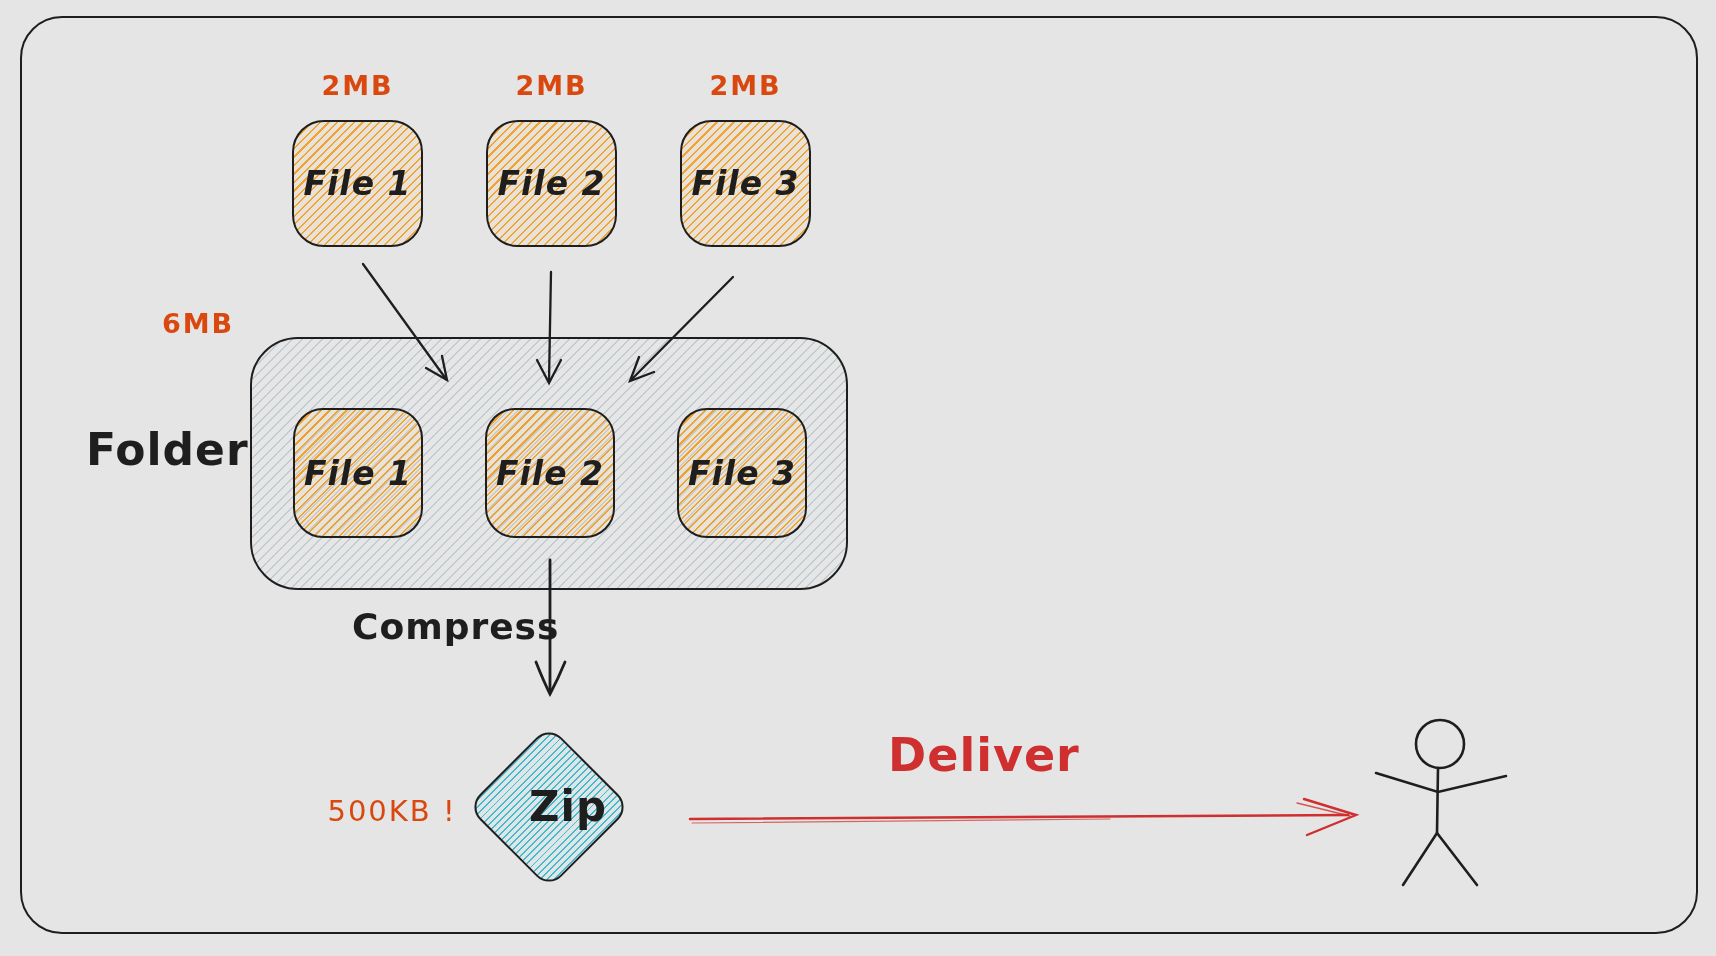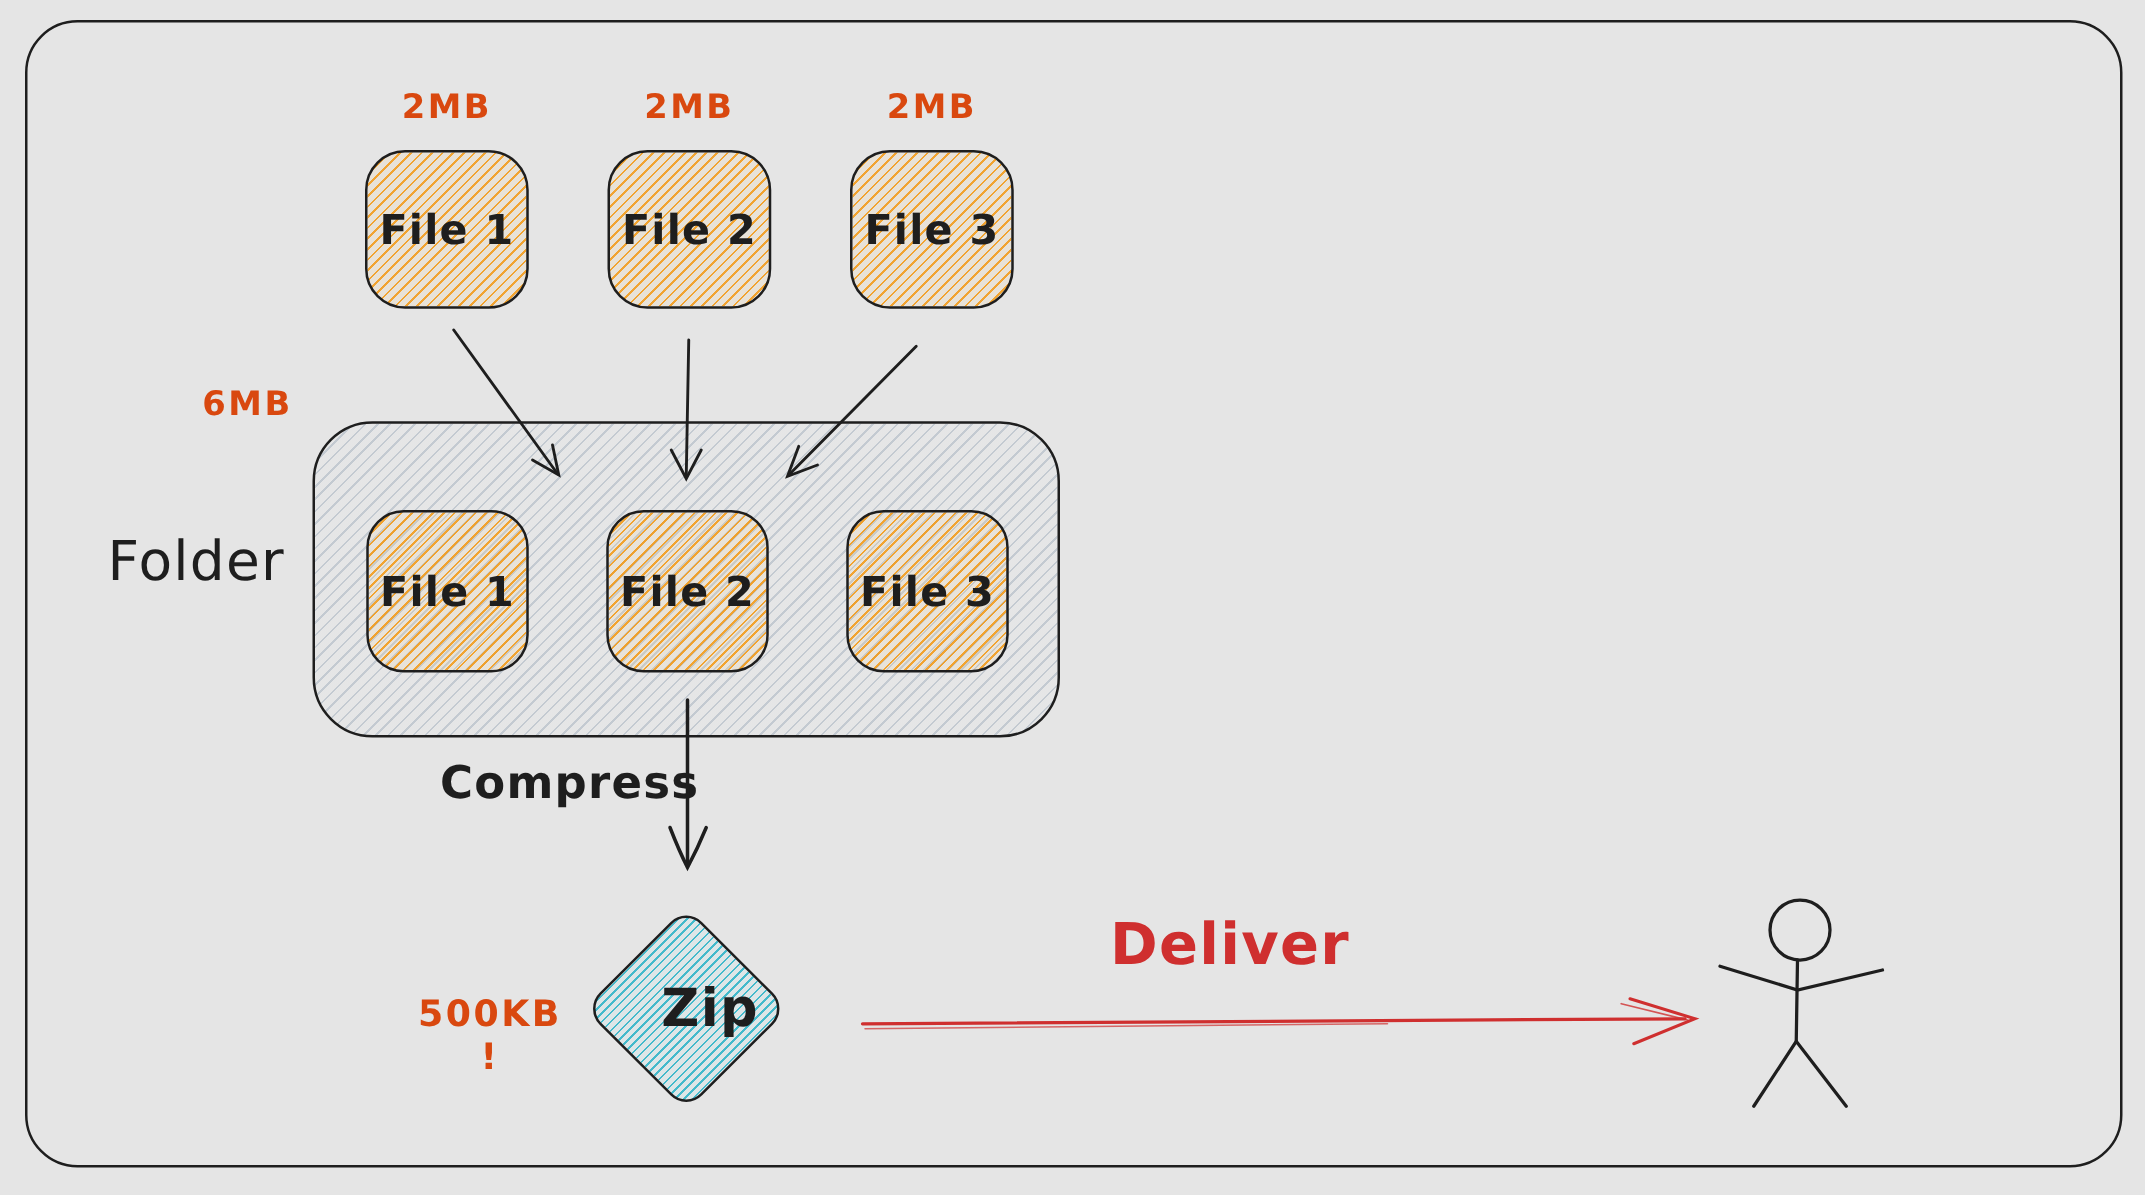--- a/index.html
+++ b/index.html
@@ -3,43 +3,43 @@
 <meta charset="utf-8">
 <style>
   html,body{margin:0;padding:0;background:#ffffff;}
   body{font-family:"DejaVu Sans", sans-serif;color:#1e1e1e;}
   #stage{position:relative;width:1716px;height:956px;background:#e5e5e5;overflow:hidden;}
 
   .canvas-border{position:absolute;left:20px;top:16px;width:1678px;height:918px;
     border:2.5px solid #1e1e1e;border-radius:42px;box-sizing:border-box;}
 
   
-  .hatch-orange{background:repeating-linear-gradient(135deg, rgba(243,152,18,0.85) 0 1.5px, rgba(255,205,120,0.12) 1.5px 6px);}
+  .hatch-orange{background:repeating-linear-gradient(135deg, rgba(243,152,18,0.85) 0 1.5px, rgba(255,205,120,0.12) 1.5px 6px);font-style:italic;}
   .hatch-gray{background:repeating-linear-gradient(135deg, rgba(173,184,196,0.6) 0 1.4px, rgba(230,234,238,0.15) 1.4px 7px);}
   .hatch-cyan{background:repeating-linear-gradient(90deg, rgba(39,178,199,0.85) 0 1.4px, rgba(180,235,243,0.15) 1.4px 5px);}
 
   .filebox{position:absolute;width:131px;height:127px;border:2.5px solid #1e1e1e;
     border-radius:32px;box-sizing:border-box;display:flex;align-items:center;justify-content:center;
     font-size:33px;font-weight:600;letter-spacing:1px;}
   .size-label{position:absolute;font-size:27px;font-weight:700;color:#d9480f;
     text-align:center;letter-spacing:2px;}
   .folder{position:absolute;left:250px;top:337px;width:598px;height:253px;
     border:2.5px solid #1e1e1e;border-radius:48px;box-sizing:border-box;}
   .inner-filebox{position:absolute;width:130px;height:130px;top:408px;border:2.5px solid #1e1e1e;
     border-radius:30px;box-sizing:border-box;display:flex;align-items:center;justify-content:center;
     font-size:33px;font-weight:600;letter-spacing:1px;}
-  .folder-label{position:absolute;left:86px;top:424px;font-size:44px;font-weight:400;letter-spacing:1px;}
+  .folder-label{position:absolute;left:86px;top:424px;font-size:44px;font-weight:700;letter-spacing:1px;}
   .compress-label{position:absolute;left:352px;top:606px;width:175px;text-align:center;
     font-size:36px;font-weight:600;letter-spacing:1px;}
   .diamond{position:absolute;left:491px;top:749px;width:116px;height:116px;
     border:2.5px solid #1e1e1e;border-radius:18px;box-sizing:border-box;transform:rotate(45deg);}
   .zip-label{position:absolute;left:491px;top:782px;width:116px;text-align:right;
     font-size:42px;font-weight:700;letter-spacing:1px;}
   .zip-size{position:absolute;left:322px;top:794px;width:140px;text-align:center;
-    font-size:29px;font-weight:700;color:#d9480f;letter-spacing:2px;}
+    font-size:29px;font-weight:400;color:#d9480f;letter-spacing:2px;}
   .deliver-label{position:absolute;left:888px;top:728px;width:185px;text-align:right;
     font-size:46px;font-weight:700;color:#cf2f2f;letter-spacing:1px;}
   svg.overlay{position:absolute;left:0;top:0;width:1716px;height:956px;pointer-events:none;}
 </style>
 </head>
 <body>
 
 <div id="stage">
 
   <div class="canvas-border"></div>

